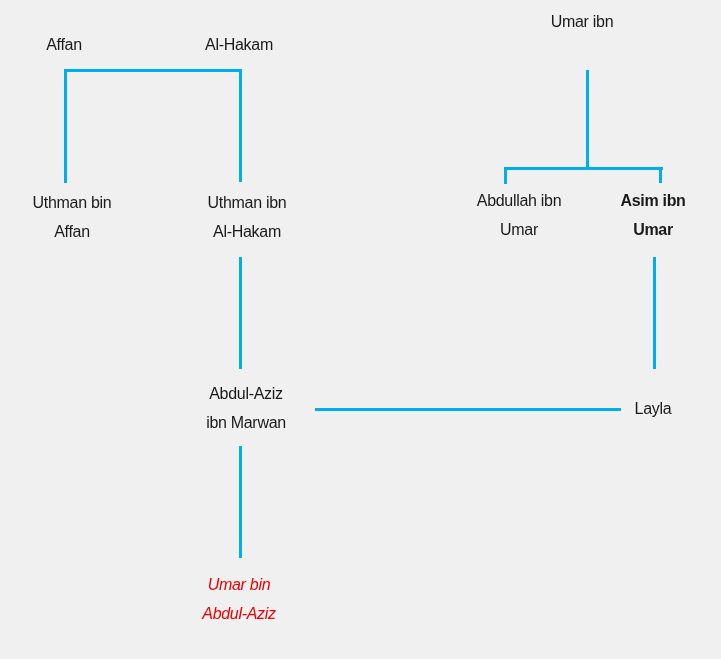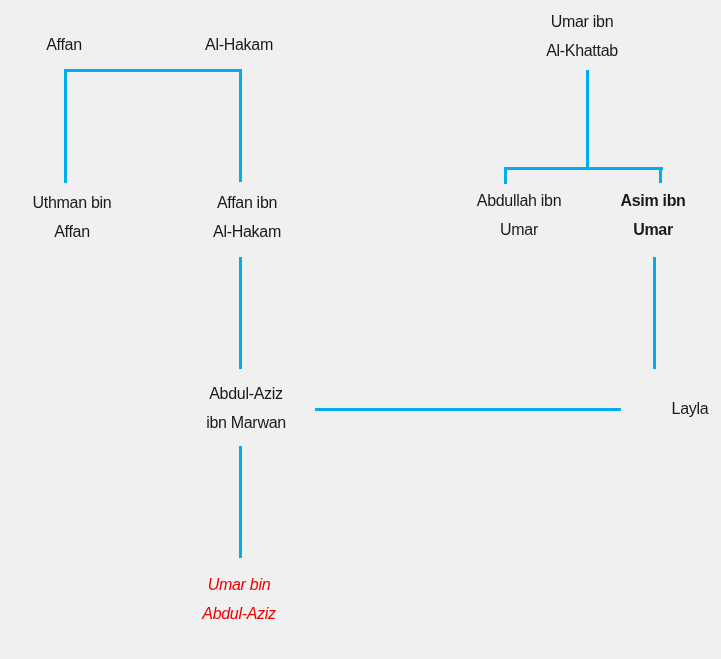--- a/index.html
+++ b/index.html
@@ -36,49 +36,48 @@
   <div class="node" style="left:64px; top:30px;">
     <span>Affan</span>
   </div>
 
   <div class="node" style="left:239px; top:30px;">
     <span>Al-Hakam</span>
   </div>
 
   <div class="node" style="left:582px; top:7px;">
     <span>Umar ibn</span>
-    <span>Al-Khattab</span>
   </div>
 
   <div class="node" style="left:72px; top:188px;">
     <span>Uthman bin</span>
     <span>Affan</span>
   </div>
 
   <div class="node" style="left:247px; top:188px;">
-    <span>Affan ibn</span>
+    <span>Uthman ibn</span>
     <span>Al-Hakam</span>
   </div>
 
   <div class="node" style="left:519px; top:186px;">
     <span>Abdullah ibn</span>
     <span>Umar</span>
   </div>
 
   <div class="node" style="left:653px; top:186px;font-weight:bold;">
     <span>Asim ibn</span>
     <span>Umar</span>
   </div>
 
   <div class="node" style="left:246px; top:379px;">
     <span>Abdul-Aziz</span>
     <span>ibn Marwan</span>
   </div>
 
-  <div class="node" style="left:653px; top:394px;margin-left:37px;">
+  <div class="node" style="left:653px; top:394px;">
     <span>Layla</span>
   </div>
 
   <div class="node highlight" style="left:239px; top:570px;">
     <span>Umar bin</span>
     <span>Abdul-Aziz</span>
   </div>
 
   <div class="connector h" style="left:64px; top:69px; width:178px;"></div>
   <div class="connector v" style="left:64px; top:69px; height:114px;"></div>

